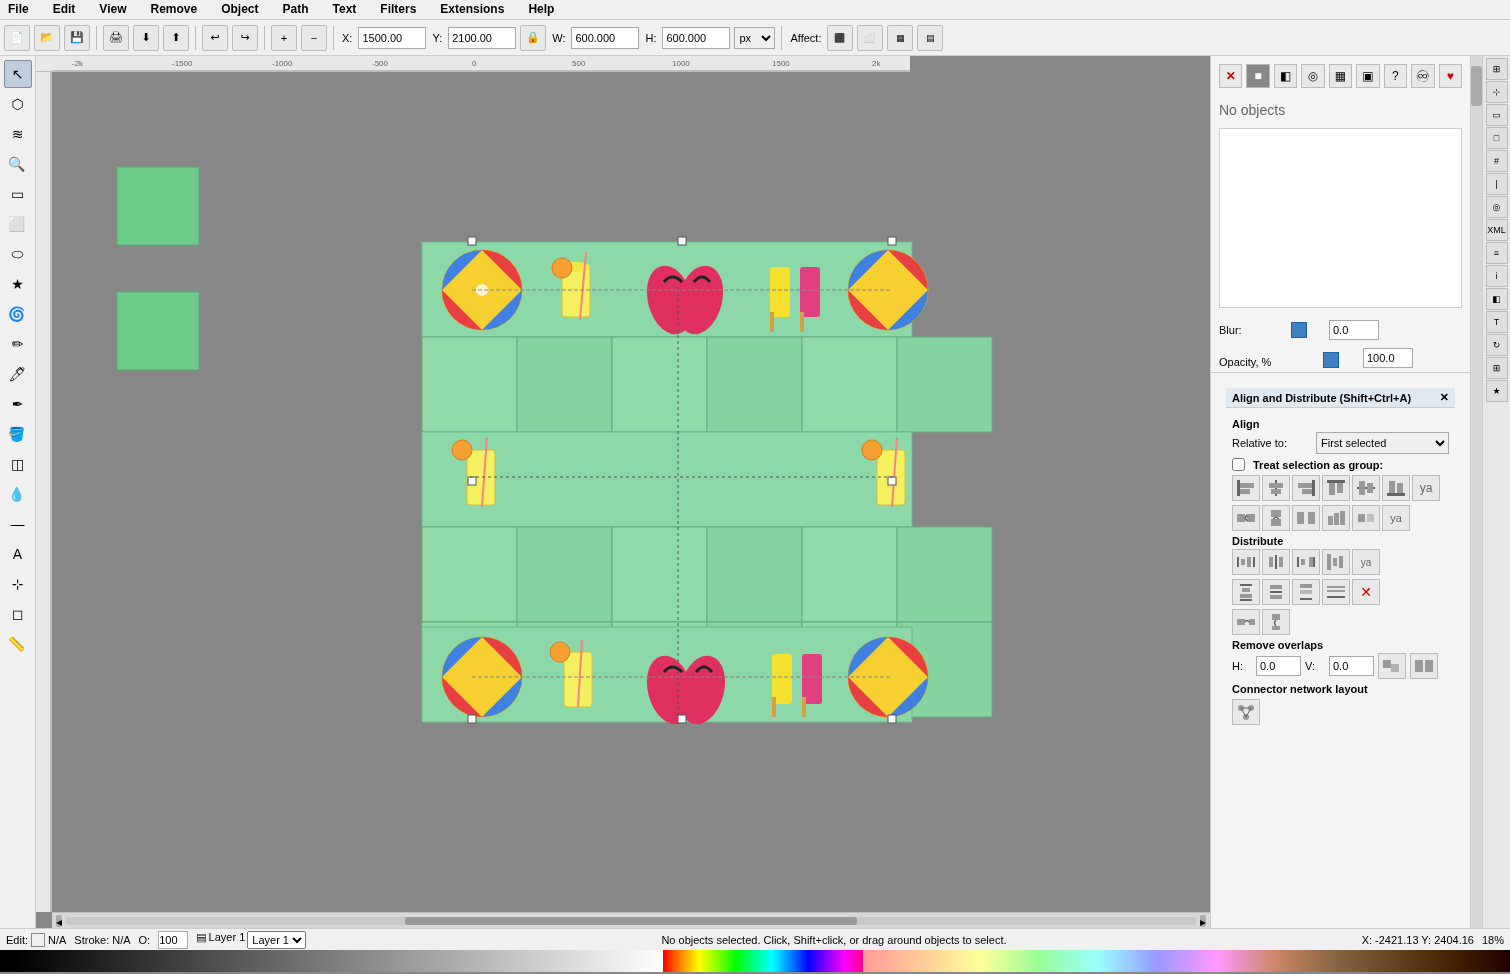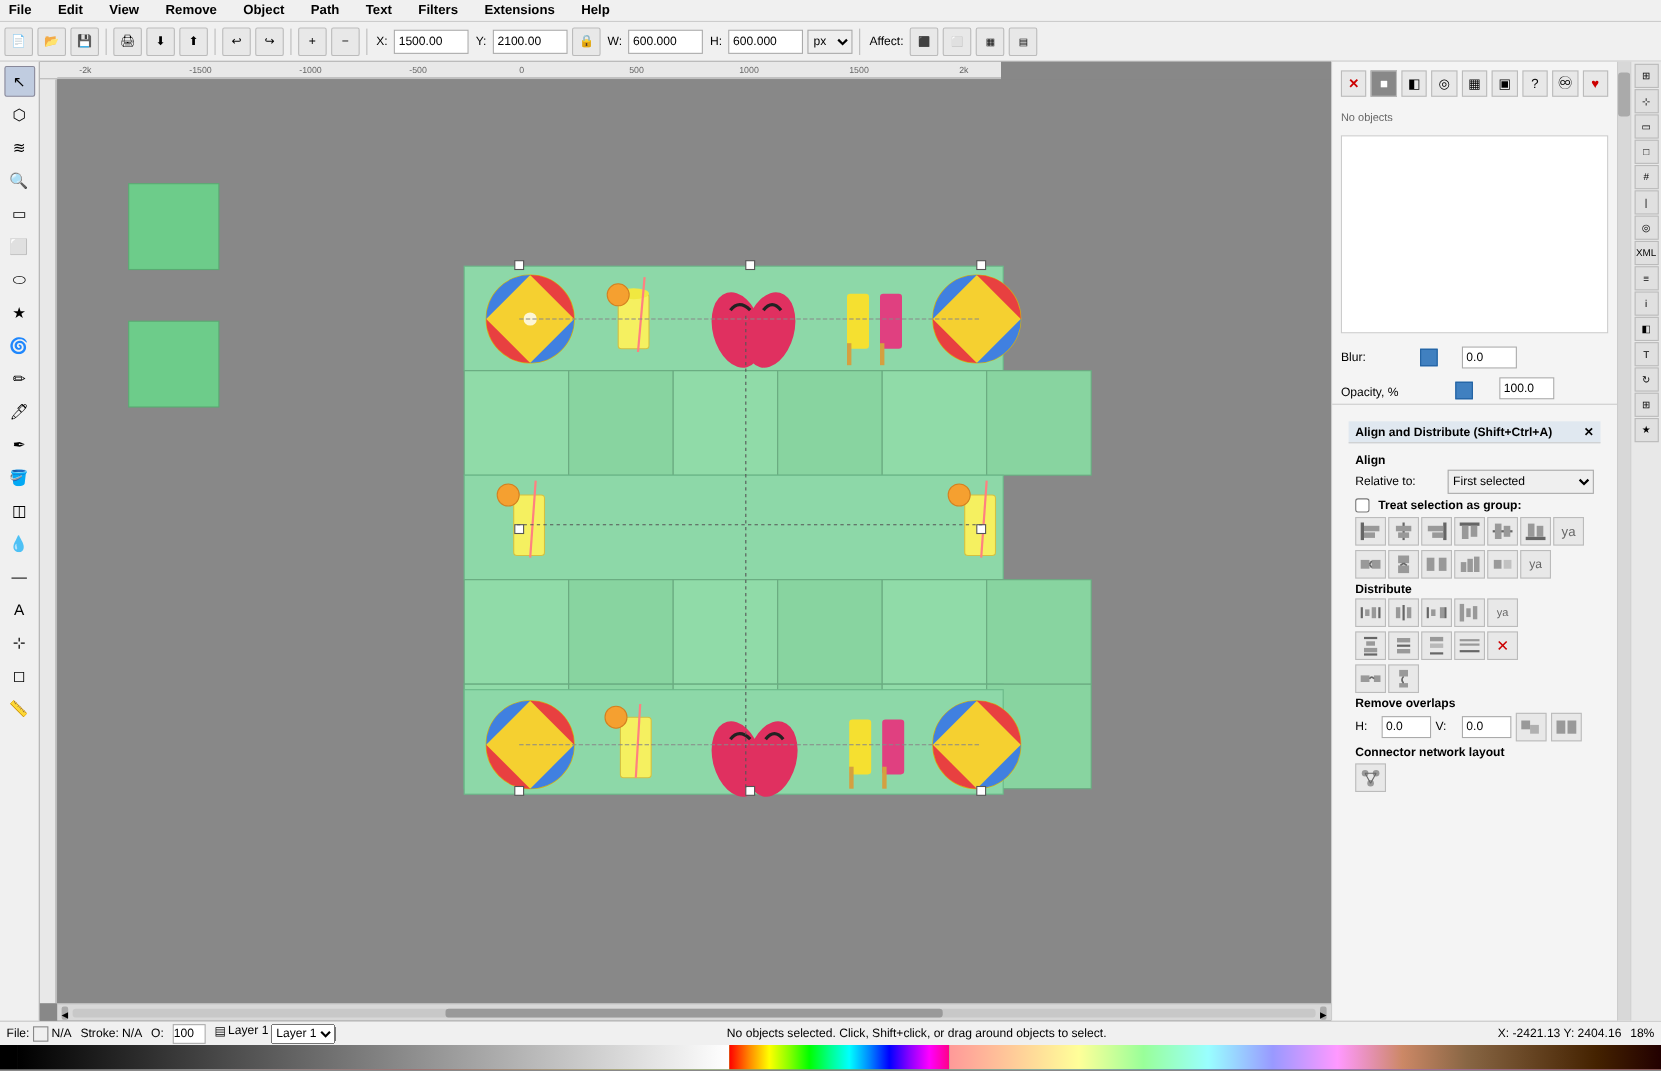--- a/index.html
+++ b/index.html
@@ -30,21 +30,21 @@
     #canvas-inner { position: absolute; left: 16px; top: 16px; right: 0; bottom: 16px; background: #888; overflow: hidden; }
 
     
     #fill-tabs { display: flex; background: #e8e8e8; border-bottom: 1px solid #ccc; height: 28px; }
     .fill-tab { padding: 4px 10px; cursor: pointer; border-right: 1px solid #ccc; font-size: 11px; display: flex; align-items: center; }
     .fill-tab.active { background: #f4f4f4; border-bottom: 2px solid #f4f4f4; font-weight: bold; }
 
     #fill-content { padding: 8px; display: flex; flex-direction: column; gap: 6px; }
     .fill-icons { display: flex; gap: 4px; align-items: center; margin-bottom: 4px; }
     .fill-icon-btn { width: 24px; height: 24px; display: flex; align-items: center; justify-content: center; border: 1px solid #bbb; cursor: pointer; font-size: 12px; background: #e8e8e8; }
-    .no-objects-label { font-size: 10px; color: #666; padding: 4px 0; }
+    .no-objects-label { font-size: 14px; color: #666; padding: 4px 0; }
     .fill-preview { width: 100%; height: 180px; background: white; border: 1px solid #ccc; }
 
     .blur-row { display: flex; align-items: center; gap: 22px; padding: 4px 8px; }
     .blur-label { font-size: 11px; width: 50px; }
     .blur-input { width: 50px; border: 1px solid #aaa; height: 20px; font-size: 11px; padding: 1px 3px; }
     .opacity-row { display: flex; align-items: flex-end; gap: 24px; padding: 4px 8px; }
 
     
     #align-panel { border-top: 1px solid #ccc; padding: 15px; }
     .align-header { background: #e0e8f0; padding: 3px 6px; font-size: 11px; font-weight: bold; cursor: pointer; display: flex; align-items: center; justify-content: space-between; border-bottom: 1px solid #ccc; }
@@ -600,21 +600,21 @@
         <div class="fr-btn">↻</div>
         <div class="fr-btn">⊞</div>
         <div class="fr-btn">★</div>
       </div>
     </div>
   </div>
 </div>
 
 <div id="statusbar">
   <div class="status-fill">
-    <span>File:</span>
+    <span>Edit:</span>
     <div class="color-rect" style="background:transparent;"></div>
     <span>N/A</span>
   </div>
   <div class="status-fill">
     <span>Stroke:</span>
     <span>N/A</span>
   </div>
   <span>O:</span>
   <input style="width: 30px; height: 18px; font-size: 11px; border: 1px solid rgb(170, 170, 170);" value="100">
   <div style="display:flex;gap:2px;">

